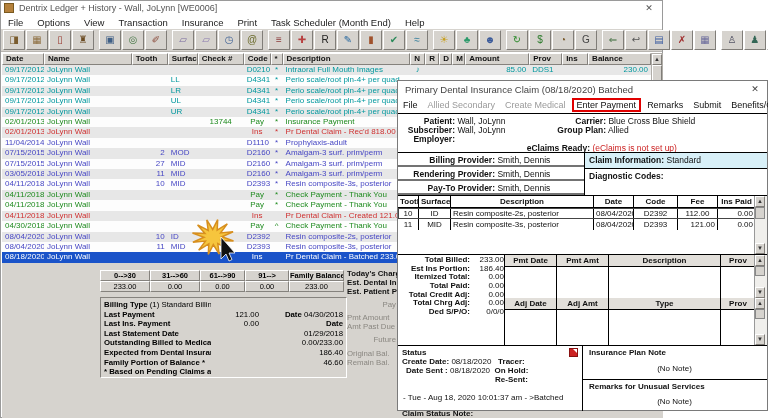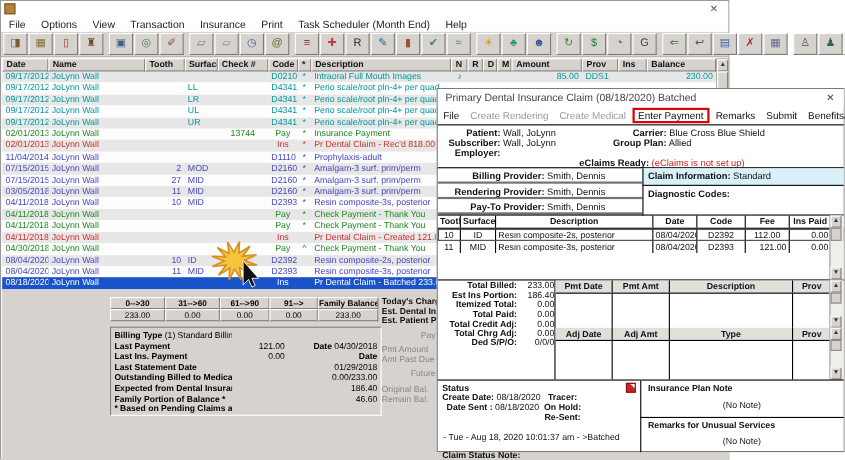--- a/index.html
+++ b/index.html
@@ -98,20 +98,21 @@
   #notes-divider{position:absolute;left:184px;top:33px;width:185px;height:1px;background:#000;}
 </style>
 </head>
 <body>
 
 <div id="screen">
 
   <div id="main-window" class="abs">
     <div id="title-bar" class="abs">
       <div id="title-icon" class="abs"></div>
+      <div id="title-text" class="abs">Dentrix Ledger + History - Wall, JoLynn [WE0006]</div>
       <div id="win-close" class="abs">✕</div>
     </div>
     <div id="menu-bar" class="abs">
         <span>File</span>
         <span>Options</span>
         <span>View</span>
         <span>Transaction</span>
         <span>Insurance</span>
         <span>Print</span>
         <span>Task Scheduler (Month End)</span>
@@ -600,21 +601,21 @@
       <polygon points="38,22 38,44 43,39 46,46 49,44.5 46,38 52,38" fill="#111" stroke="#fff" stroke-width="0.8"></polygon>
     </svg>
 
   <div id="dialog" class="abs">
     <div id="dlg-title" class="abs">
       <div id="dlg-title-text" class="abs">Primary Dental Insurance Claim (08/18/2020) Batched</div>
       <div id="dlg-close" class="abs">✕</div>
     </div>
     <div id="dlg-menu" class="abs">
         <span class="mi">File</span>
-        <span class="mi disabled">Create Rendering</span>
+        <span class="mi disabled">Allied Secondary</span>
         <span class="mi disabled">Create Medical</span>
         <span class="mi hl">Enter Payment</span>
         <span class="mi">Remarks</span>
         <span class="mi">Submit</span>
         <span class="mi">Benefits/Cov</span>
       </div>
 
     <div id="info-grid" class="abs">
       <div class="inforow" style="left:0;top:2px;"><span class="rt blabel" style="width:57px;">Patient:</span> <span>Wall, JoLynn</span></div>
       <div class="inforow" style="left:0;top:11px;"><span class="rt blabel" style="width:57px;">Subscriber:</span> <span>Wall, JoLynn</span></div>

